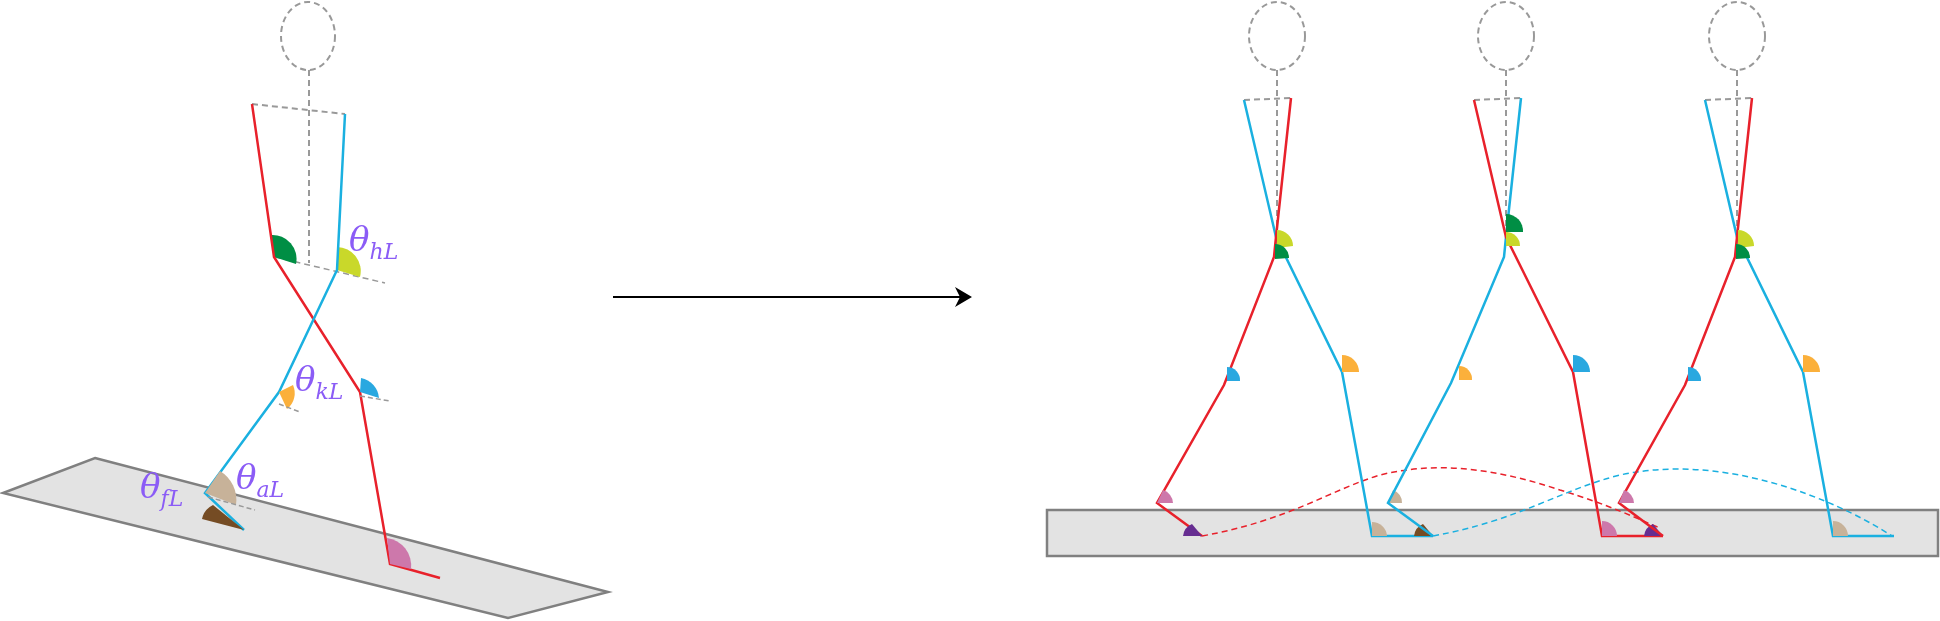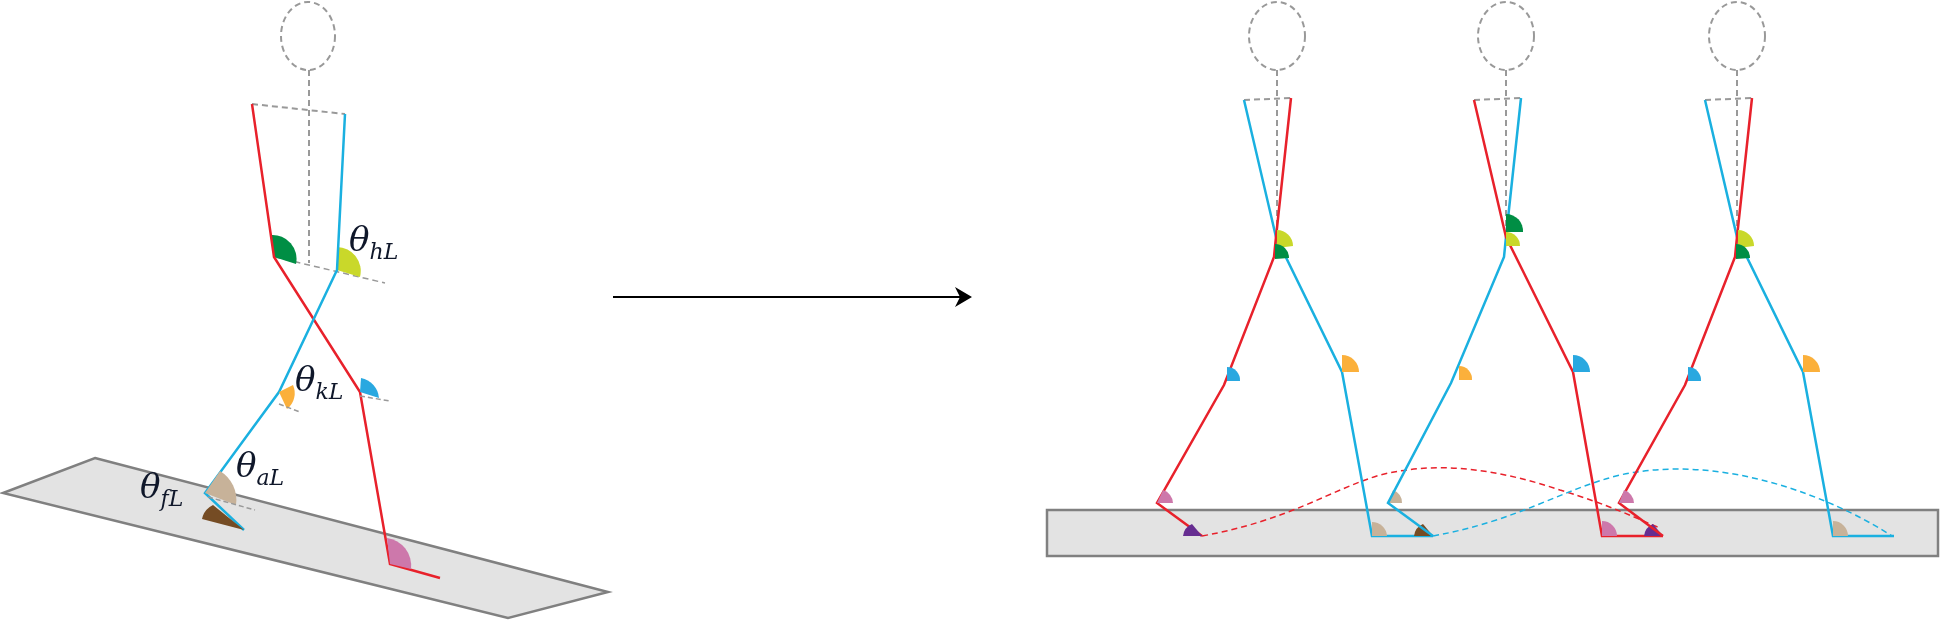--- a/index.html
+++ b/index.html
@@ -1,18 +1,18 @@
 <!DOCTYPE html>
 <html><head>
 <meta charset="utf-8">
 <style>
   html, body { margin:0; padding:0; background:#ffffff; }
   body { width:1940px; height:621px; overflow:hidden; position:relative; font-family:"DejaVu Serif", serif; }
   svg { position:absolute; left:0; top:0; }
-  .lbl { position:absolute; font-family:"DejaVu Serif", serif; font-style:italic; color:#0f172a; font-size:34px; line-height:1; white-space:nowrap; }
+  .lbl { position:absolute; font-family:"DejaVu Serif", serif; font-style:italic; color:#8b5cf6; font-size:34px; line-height:1; white-space:nowrap; }
   .lbl sub { font-size:22px; vertical-align:-8px; }
 </style>
 </head>
 <body>
 
 <svg width="1940" height="621" viewBox="0 0 1940 621" xmlns="http://www.w3.org/2000/svg">
 
   <g>
 
     <polygon points="95,458 608,592 508,618 3,493" fill="#e3e3e3" stroke="#808080" stroke-width="2.5"></polygon>
@@ -99,18 +99,18 @@
     </g>
   </g>
 </svg>
 
 <div class="lbl" style="left:349px;top:222px;">
   <span>θ</span><sub>hL</sub>
 </div>
 <div class="lbl" style="left:295px;top:362px;">
   <span>θ</span><sub>kL</sub>
 </div>
-<div class="lbl" style="left:236px;top:448px;">
+<div class="lbl" style="left:236px;top:460px;">
   <span>θ</span><sub>aL</sub>
 </div>
 <div class="lbl" style="left:140px;top:469px;">
   <span>θ</span><sub>fL</sub>
 </div>
 
 </body></html>

